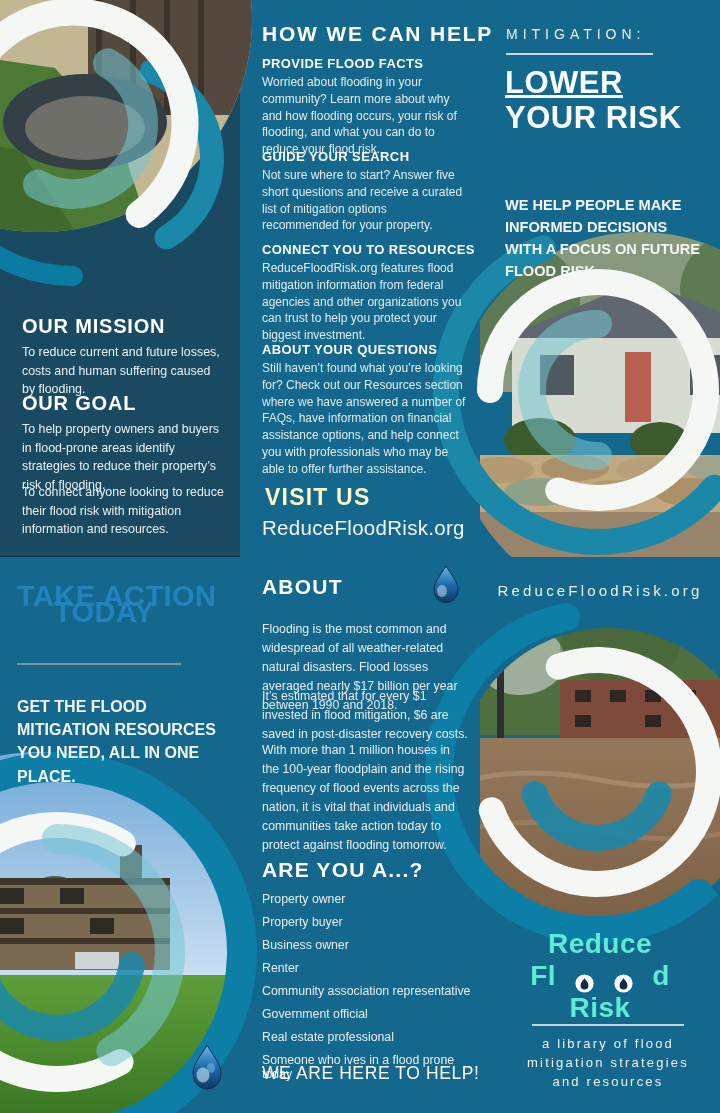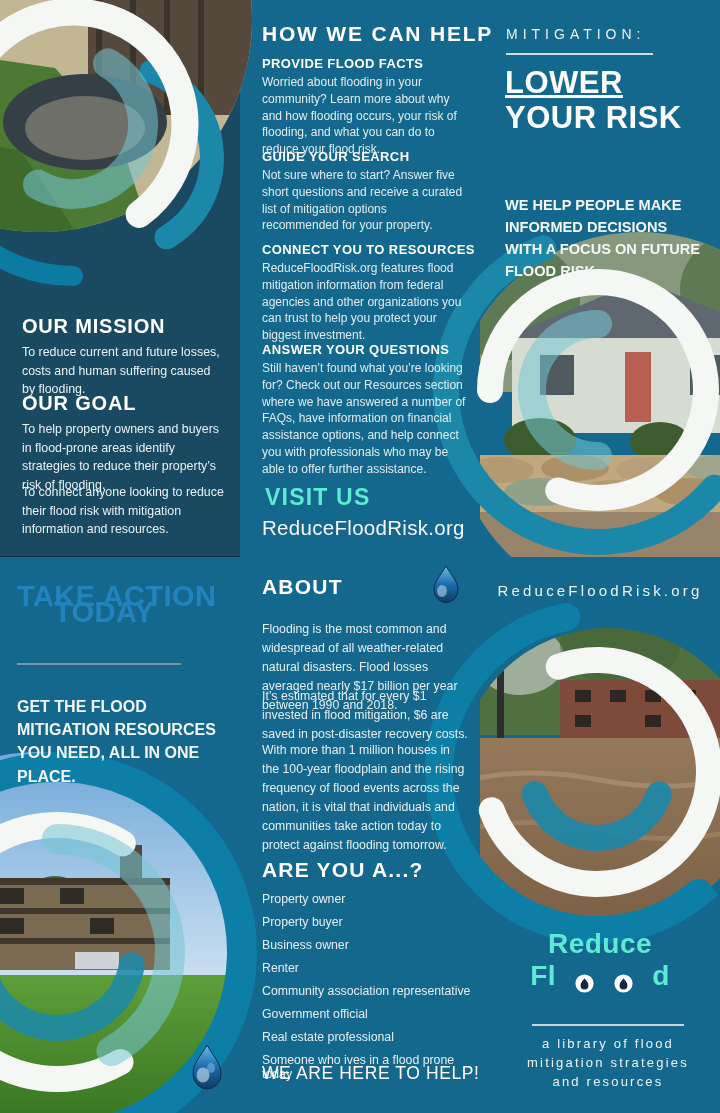--- a/index.html
+++ b/index.html
@@ -20,21 +20,21 @@
   .abs { position:absolute; z-index:5; }
 
   
   .mission-h { font-size:20px; font-weight:bold; letter-spacing:.8px; color:#fff; }
   .small-body{ font-size:12.4px; line-height:1.5; color:#eaf1f3; }
 
   
   .help-h  { font-size:21px; font-weight:bold; letter-spacing:1.8px; color:#fff; }
   .sec-t   { font-size:13px; font-weight:bold; letter-spacing:.4px; color:#fff; }
   .sec-b   { font-size:12px; line-height:1.4; color:#e2ecef; width:204px; }
-  .visit-h { font-size:23px; font-weight:bold; letter-spacing:1.2px; color:#5eead4; }
+  .visit-h { font-size:23px; font-weight:bold; letter-spacing:1.2px; color:#fef9c3; }
   .visit-url{ font-size:20.5px; color:#f4f8f9; letter-spacing:.3px; cursor:pointer; }
 
   
   .kicker { font-size:14px; letter-spacing:5px; color:#eef2f4; }
   .kicker-line { height:2px; background:#cfd9de; }
   .cover-t { font-size:31px; line-height:1.12; font-weight:bold; letter-spacing:.5px; color:#fbfcfc; }
   .cover-tag { font-size:14.6px; font-weight:bold; line-height:1.5; color:#f4f7f8; width:198px; }
 
   
   .action-h { font-size:29px; line-height:1.13; font-weight:bold; color:#2383bd; letter-spacing:.4px; }
@@ -236,21 +236,21 @@
 
     <div class="abs sec-t" style="left:262px; top:56px;">PROVIDE FLOOD FACTS</div>
     <div class="abs sec-b" style="left:262px; top:74px;">Worried about flooding in your community? Learn more about why and how flooding occurs, your risk of flooding, and what you can do to reduce your flood risk.</div>
 
     <div class="abs sec-t" style="left:262px; top:149px;">GUIDE YOUR SEARCH</div>
     <div class="abs sec-b" style="left:262px; top:167px;">Not sure where to start? Answer five short questions and receive a curated list of mitigation options recommended for your property.</div>
 
     <div class="abs sec-t" style="left:262px; top:242px;">CONNECT YOU TO RESOURCES</div>
     <div class="abs sec-b" style="left:262px; top:260px;">ReduceFloodRisk.org features flood mitigation information from federal agencies and other organizations you can trust to help you protect your biggest investment.</div>
 
-    <div class="abs sec-t" style="left:262px; top:342px;">ANSWER YOUR QUESTIONS</div>
+    <div class="abs sec-t" style="left:262px; top:342px;">ABOUT YOUR QUESTIONS</div>
     <div class="abs sec-b" style="left:262px; top:360px;">Still haven’t found what you’re looking for? Check out our Resources section where we have answered a number of FAQs, have information on financial assistance options, and help connect you with professionals who may be able to offer further assistance.</div>
 
     <div class="abs visit-h" style="left:265px; top:484px;">VISIT US</div>
     <div class="abs visit-url clickable" style="left:262px; top:516px;">ReduceFloodRisk.org</div>
 
     <div class="abs kicker" style="left:506px; top:26px;">MITIGATION:</div>
     <div class="abs kicker-line" style="left:506px; top:53px; width:147px;"></div>
     <div class="abs cover-t" style="left:505px; top:66px;text-decoration:underline;">LOWER</div>
     <div class="abs cover-t" style="left:505px; top:101px;">YOUR RISK</div>
     <div class="abs cover-tag" style="left:505px; top:195px;">WE HELP PEOPLE MAKE INFORMED DECISIONS WITH A FOCUS ON FUTURE FLOOD RISK.</div>
@@ -286,18 +286,19 @@
         <span class="drop-o"><svg width="19" height="19" viewBox="0 0 24 24">
             <circle cx="12" cy="12" r="11.5" fill="#ffffff"></circle>
             <path d="M12 5.5 C9.6 9 7 11 7 14.5 a5 5.2 0 0 0 10 0 C17 11 14.4 9 12 5.5 Z" fill="#132a3f"></path>
           </svg></span>
         <span class="drop-o"><svg width="19" height="19" viewBox="0 0 24 24">
             <circle cx="12" cy="12" r="11.5" fill="#ffffff"></circle>
             <path d="M12 5.5 C9.6 9 7 11 7 14.5 a5 5.2 0 0 0 10 0 C17 11 14.4 9 12 5.5 Z" fill="#132a3f"></path>
           </svg></span>
         <span>d</span>
     </div>
+    <div class="abs logo-line" style="left:480px; top:992px;">Risk</div>
 
     <div class="abs back-div" style="left:532px; top:1024px; width:152px;"></div>
     <div class="abs back-tag" style="left:513px; top:1035px;">a library of flood mitigation strategies and resources</div>
   </div>
 
 </div>
 
 </body></html>

